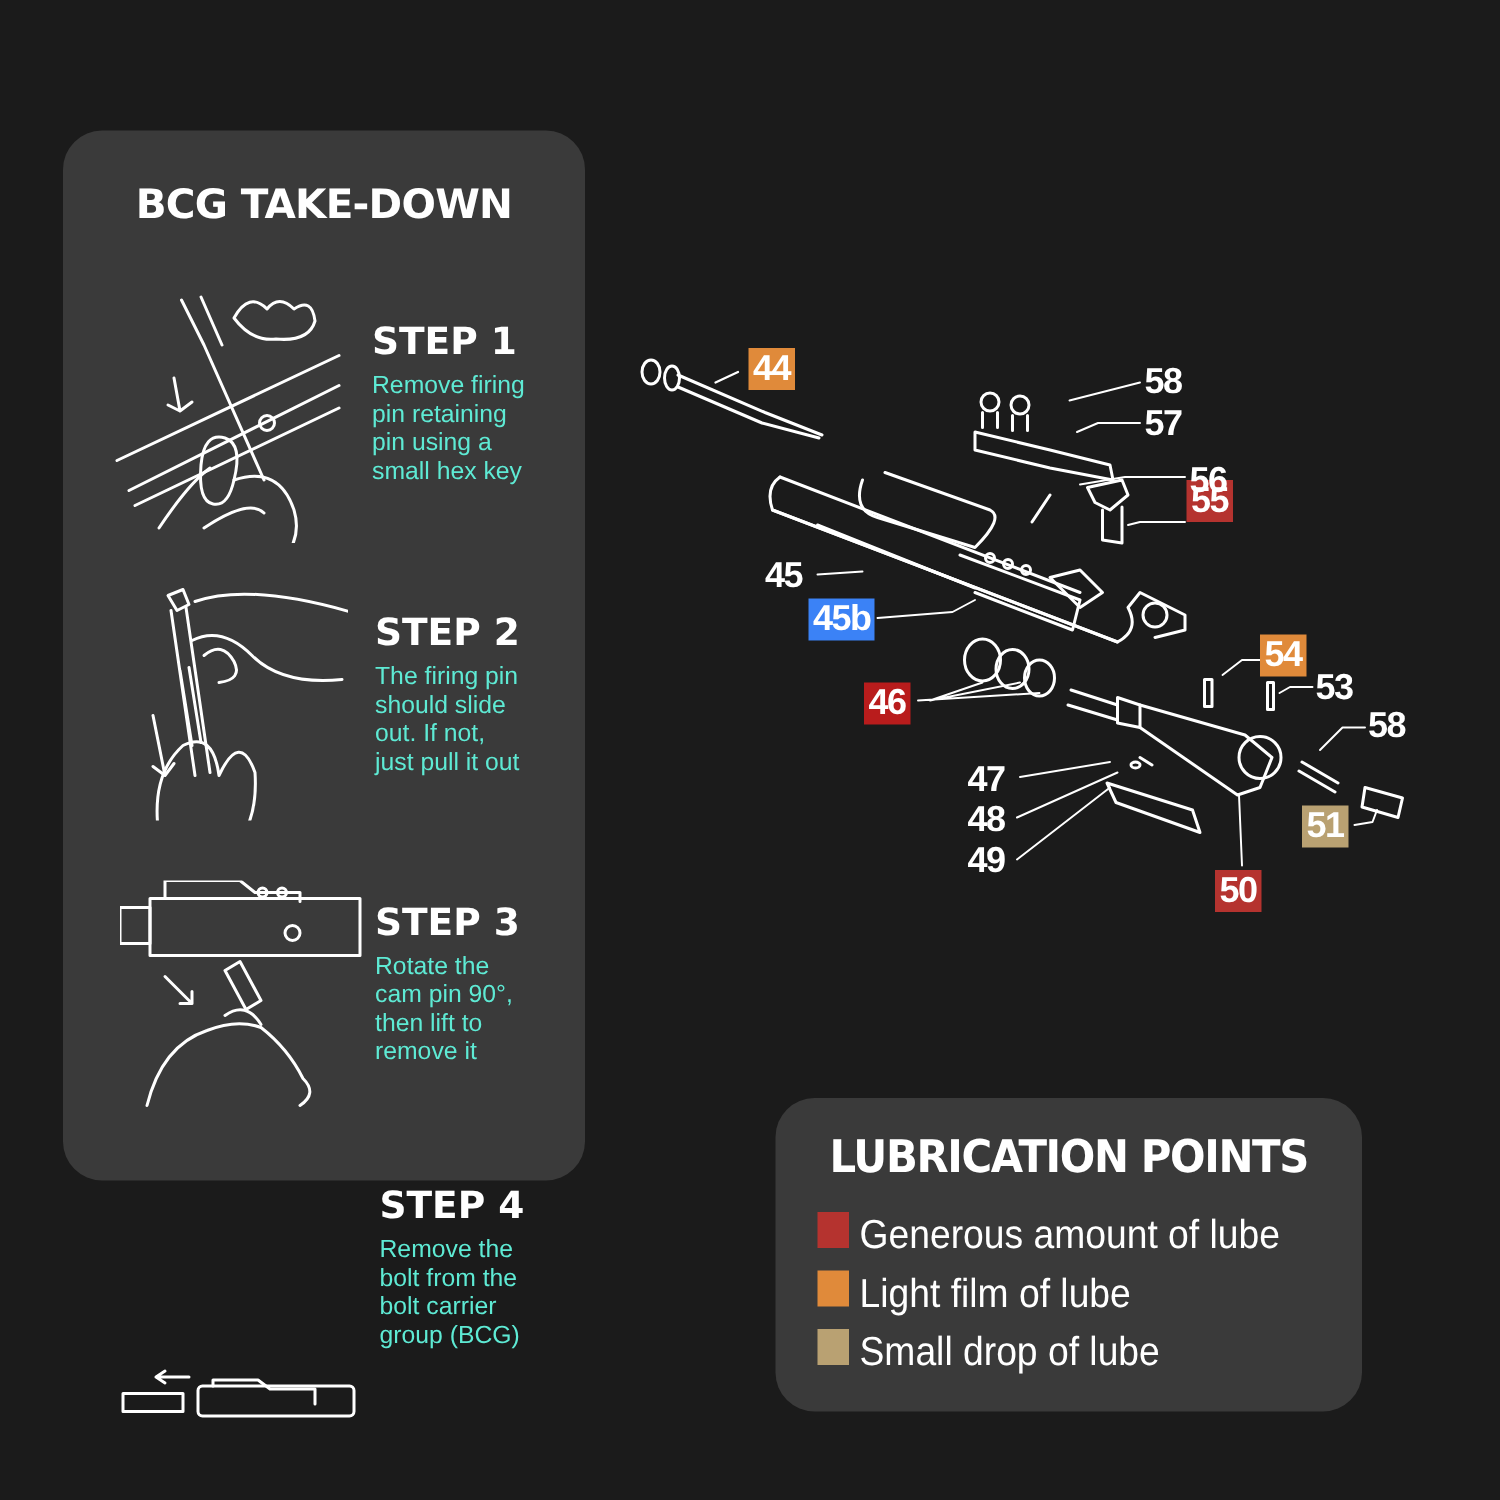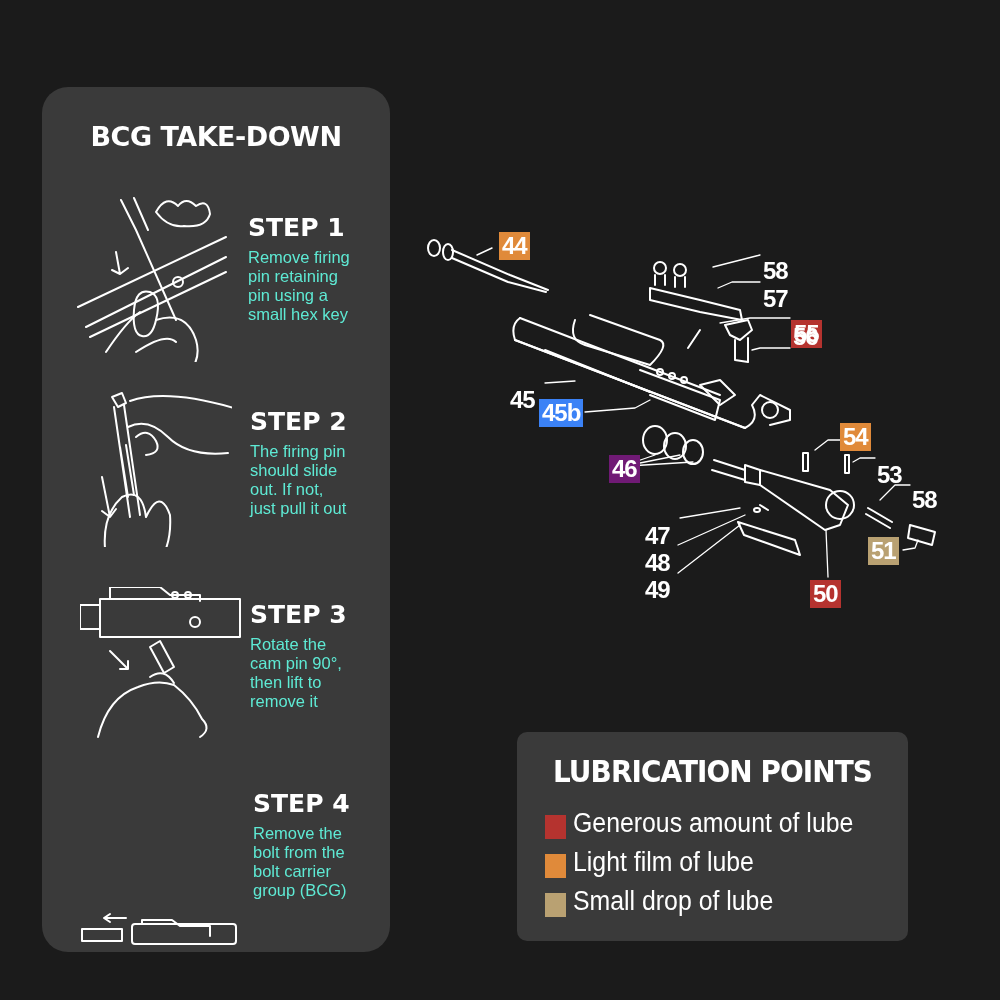--- a/index.html
+++ b/index.html
@@ -1,30 +1,30 @@
 <!DOCTYPE html>
 <html><head>
 <meta charset="utf-8">
 <style>
   html, body { margin:0; padding:0; }
   body { width:1000px; height:1000px; background:#1b1b1b; position:relative; overflow:hidden; font-family:"Liberation Sans", sans-serif; color:#fff; }
   .panel { position:absolute; background:#3a3a3a; border-radius:26px; }
-  #left-panel { left:42px; top:87px; width:348px; height:865px; }
-  #lube-panel { left:517px; top:732px; width:391px; height:209px; border-radius:10px; }
+  #left-panel { left:42px; top:87px; width:348px; height:700px; }
+  #lube-panel { left:517px; top:732px; width:391px; height:209px; border-radius:26px; }
   .title { position:absolute; font-family:"DejaVu Sans", sans-serif; font-weight:bold; color:#fff; white-space:nowrap; }
   #left-title { left:0; width:100%; text-align:center; top:34px; font-size:27px; letter-spacing:-0.5px; }
   .step-head { position:absolute; font-family:"DejaVu Sans", sans-serif; font-weight:bold; font-size:25px; }
   .step-body { position:absolute; font-size:16.5px; line-height:19px; width:130px; color:#5eead4; }
   .illus { position:absolute; }
   #lube-title { left:0; width:100%; text-align:center; top:22px; font-size:30px; letter-spacing:-1px; transform:scaleX(0.93); }
-  .legend-row { position:absolute; left:28px; display:flex; align-items:flex-end; }
+  .legend-row { position:absolute; left:28px; display:flex; align-items:flex-start; }
   .swatch { width:21px; height:24px; margin-right:7px; }
   .legend-label { font-size:27px; transform:scaleX(0.92); transform-origin:left center; white-space:nowrap; }
   .badge { position:absolute; font-weight:bold; font-size:24px; color:#fff; padding:1px 3px; line-height:26px; letter-spacing:-1px; }
-  .num { position:absolute; font-weight:bold; font-size:24px; color:#fff; line-height:26px; letter-spacing:-1px;margin-top:16px; }
+  .num { position:absolute; font-weight:bold; font-size:24px; color:#fff; line-height:26px; letter-spacing:-1px; }
   svg.diag { position:absolute; left:0; top:0; }
 </style>
 </head>
 <body>
 
 <div class="panel" id="left-panel">
   <div class="title" id="left-title">BCG TAKE-DOWN</div>
 
   <svg class="illus" style="left:34px;top:105px" width="170" height="170" viewBox="0 0 170 170" fill="none" stroke="#fff" stroke-width="2" stroke-linejoin="round" stroke-linecap="round">
     <path d="M45 8 l15 30 M58 6 l14 32 M60 38 l40 90"></path>
@@ -167,21 +167,21 @@
     <path d="M815 450 L828 440 L840 440"></path>
     <path d="M853 462 L860 458 L875 458"></path>
     <path d="M880 500 L895 485 L910 485"></path>
     <path d="M903 550 L915 548 L918 540"></path>
   </g>
 </svg>
 
 <div class="badge" style="left:499px;top:232px;background:#e08a3a">44</div>
 <div class="num" style="left:510px;top:371px">45</div>
 <div class="badge" style="left:539px;top:399px;background:#3b82f6">45b</div>
-<div class="badge" style="left:609px;top:455px;background:#701a75">46</div>
+<div class="badge" style="left:576px;top:455px;background:#b91c1c">46</div>
 <div class="num" style="left:645px;top:507px">47</div>
 <div class="num" style="left:645px;top:534px">48</div>
 <div class="num" style="left:645px;top:561px">49</div>
 <div class="badge" style="left:810px;top:580px;background:#b5332f">50</div>
 <div class="badge" style="left:868px;top:537px;background:#b9a172">51</div>
 <div class="num" style="left:912px;top:471px">58</div>
 <div class="num" style="left:877px;top:446px">53</div>
 <div class="badge" style="left:840px;top:423px;background:#e08a3a">54</div>
 <div class="badge" style="left:791px;top:320px;background:#b5332f">55</div>
 <div class="num" style="left:793px;top:308px">56</div>

